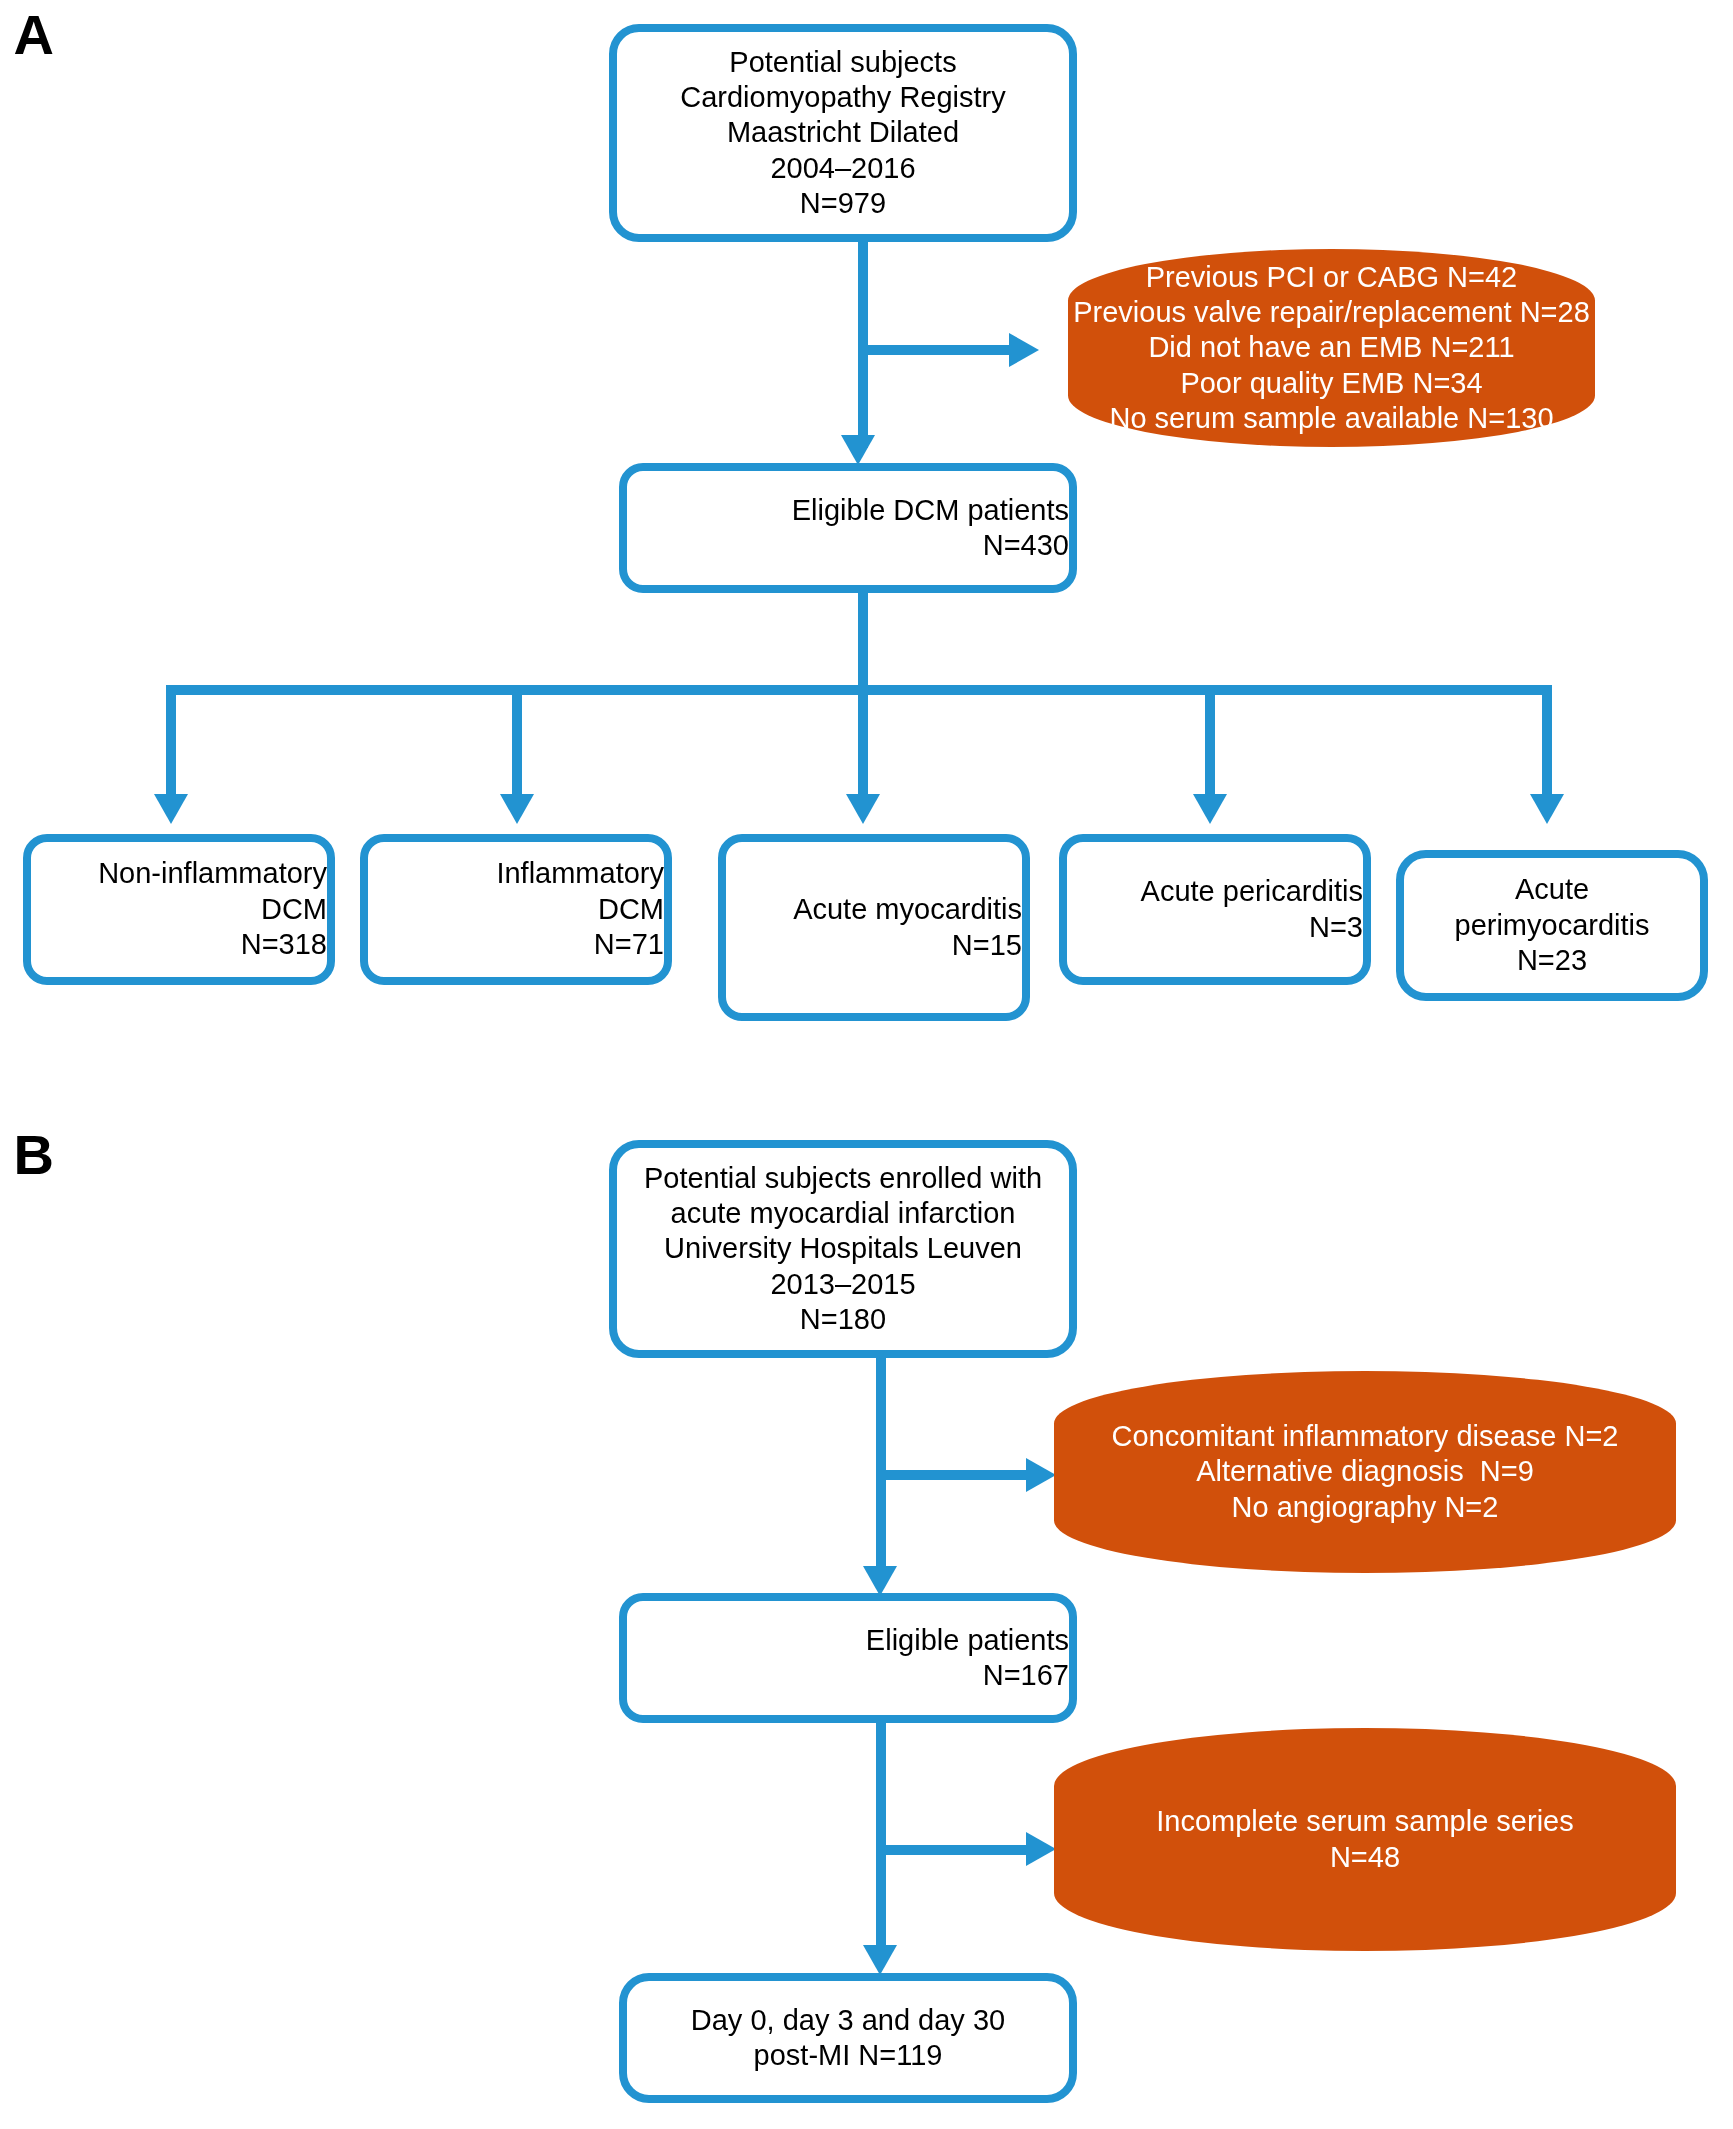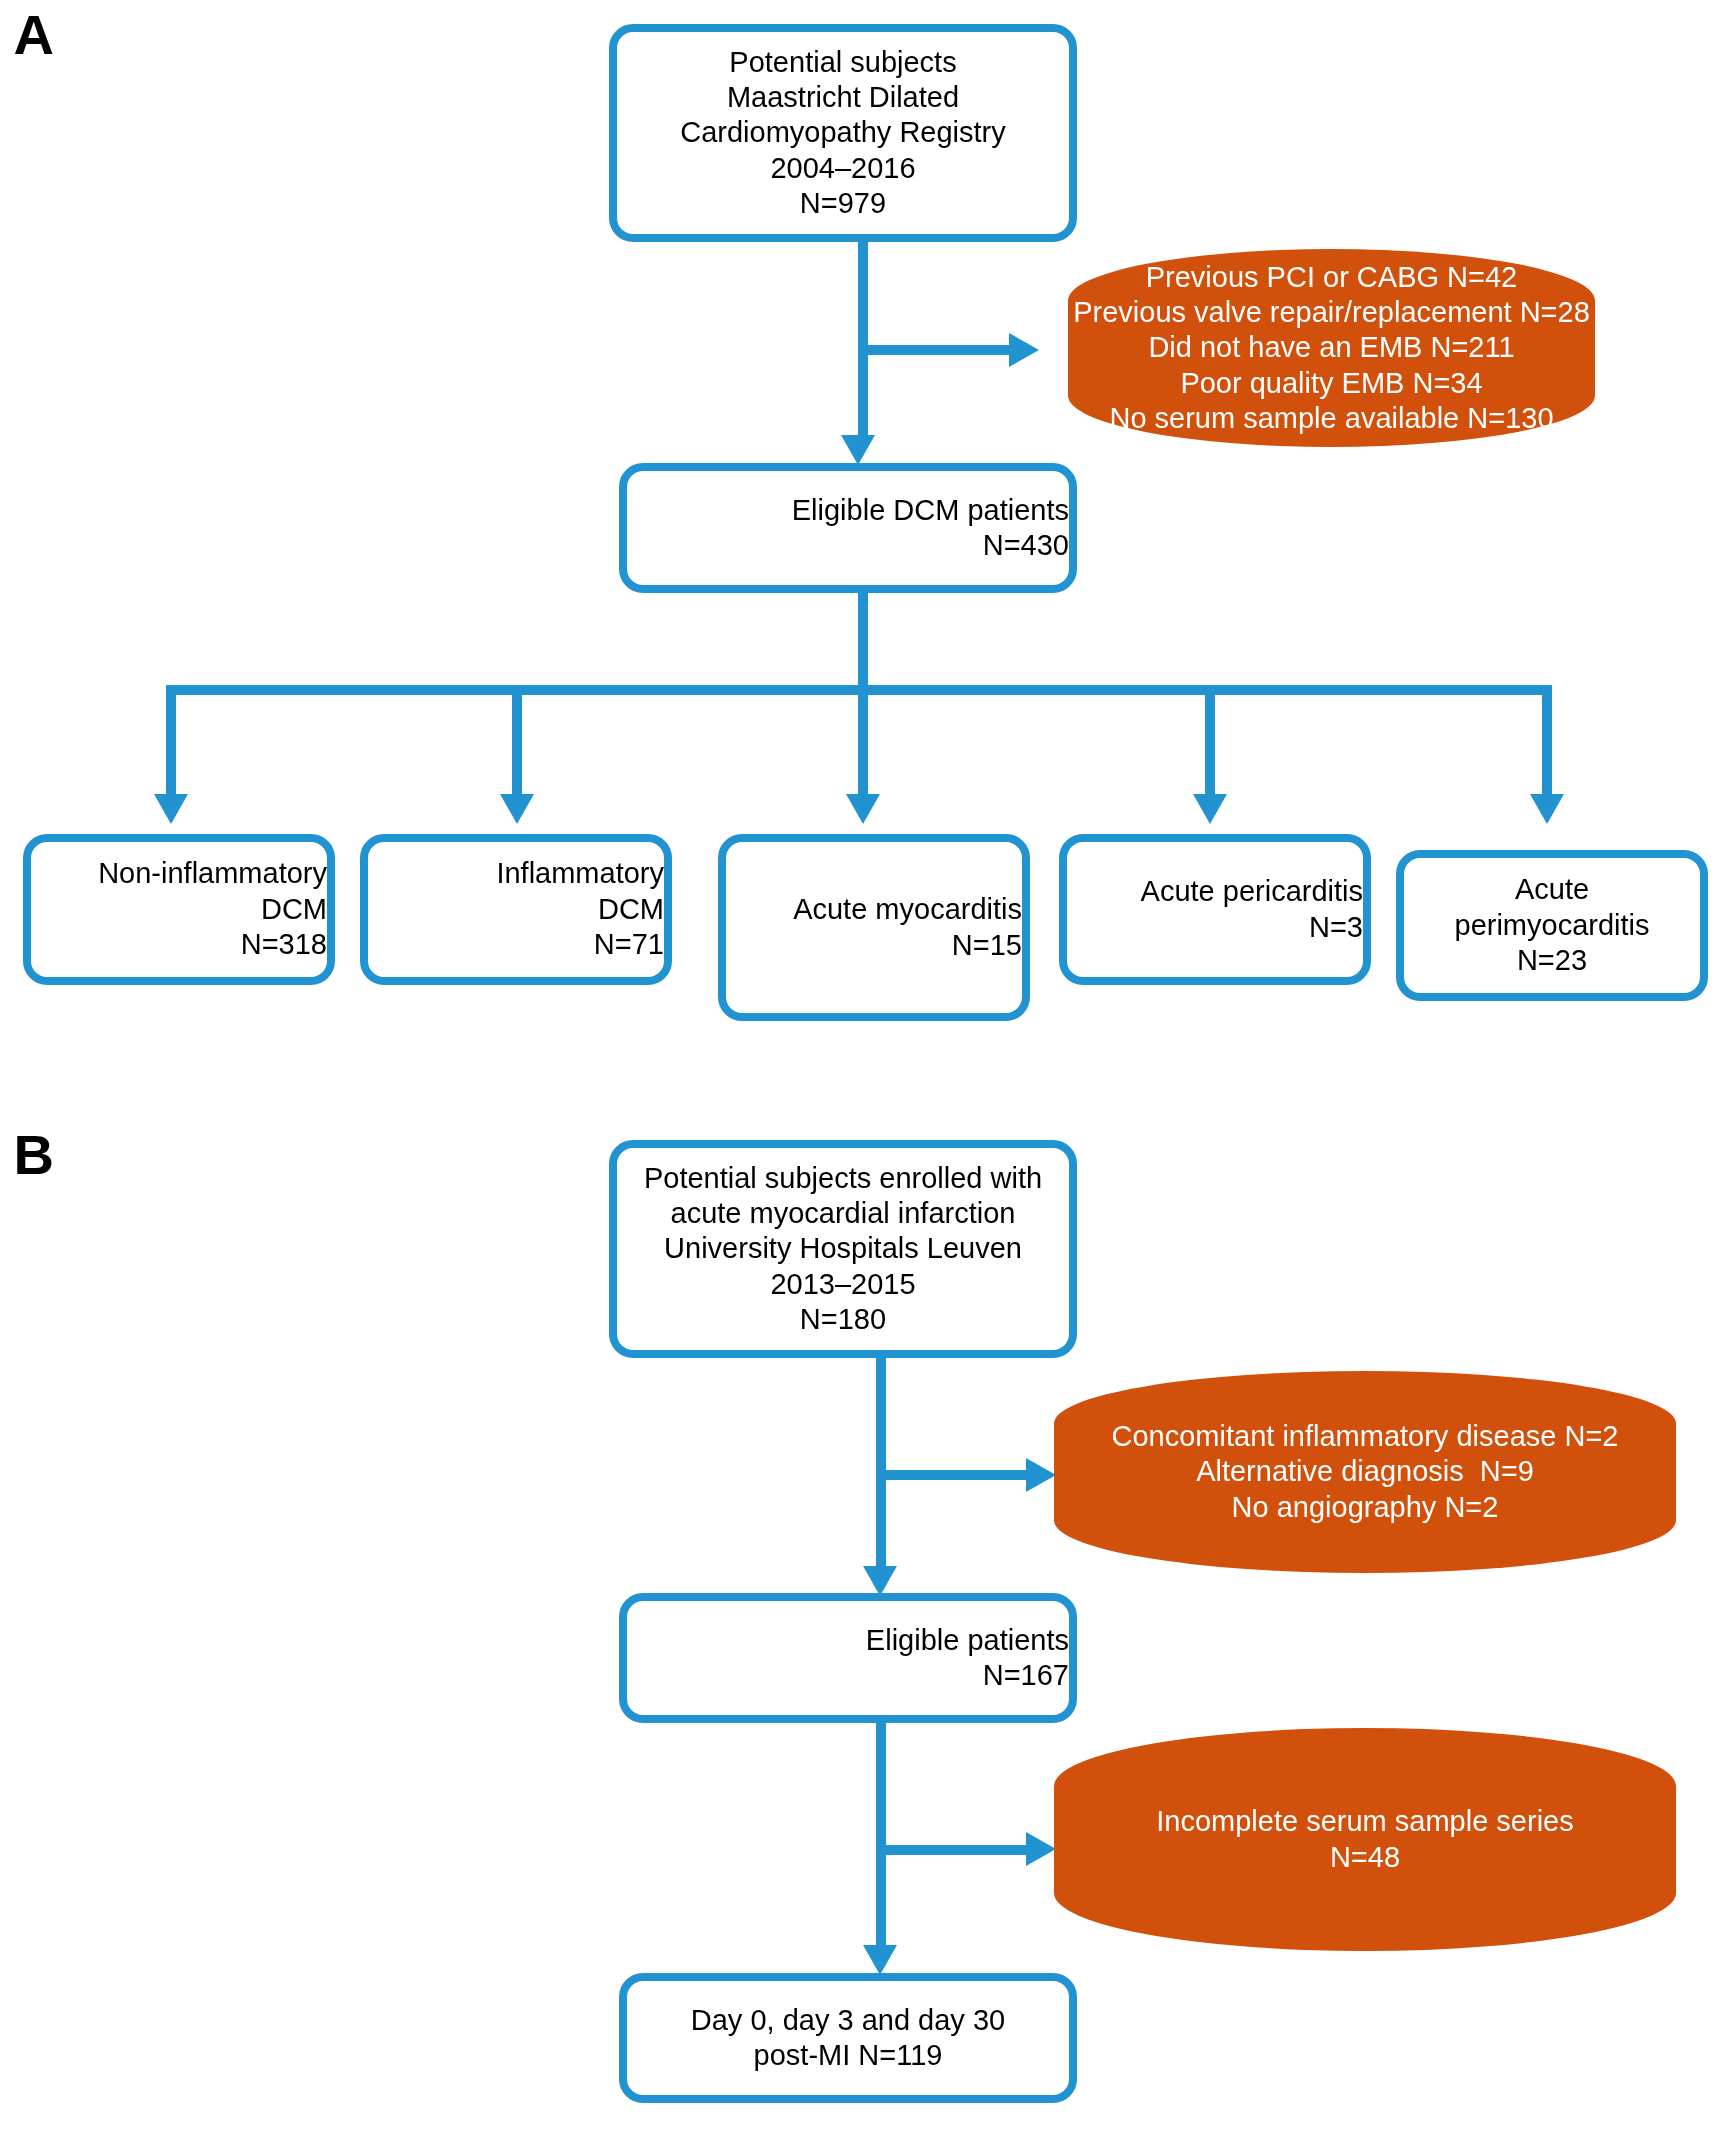--- a/index.html
+++ b/index.html
@@ -52,21 +52,21 @@
     font-size: 29px;
     line-height: 1.22;
     white-space: pre;
   }
   .node.orange .line {
     color: #ffffff;
   }
   .node.center .line { text-align: center; }
   .node.left-txt  { padding-left: 22px; }
   .node.left-txt .line { text-align: right; }
-  .node.pad-c { padding-left: 13.5px; padding-right: 13.5px; }
+  .node.pad-c { padding-left: 13.5px; padding-right: 13.5px; border-radius: 30px; }
 
   
   .conn {
     position: absolute;
     background: #2293d1;
     z-index: 1;
   }
   .arrow-down {
     position: absolute;
     width: 0;
@@ -88,22 +88,22 @@
 </style>
 </head>
 <body>
 
 <div id="figure">
 
   <div class="panel-letter" style="left:13.5px; top:7.3px;">A</div>
 
   <div class="node blue center pad-c" style="left:609px; top:24px; width:468px; height:218px;">
     <div class="line">Potential subjects</div>
+    <div class="line">Cardiomyopathy Registry</div>
     <div class="line">Maastricht Dilated</div>
-    <div class="line">Cardiomyopathy Registry</div>
     <div class="line">2004–2016</div>
     <div class="line">N=979</div>
   </div>
 
   <div class="conn" style="left:858px; top:240px; width:10px; height:208px;"></div>
   <div class="arrow-down" style="left:841px; top:435px;"></div>
 
   <div class="conn" style="left:858px; top:345px; width:158px; height:10px;"></div>
   <div class="arrow-right" style="left:1009px; top:333px;"></div>
 

